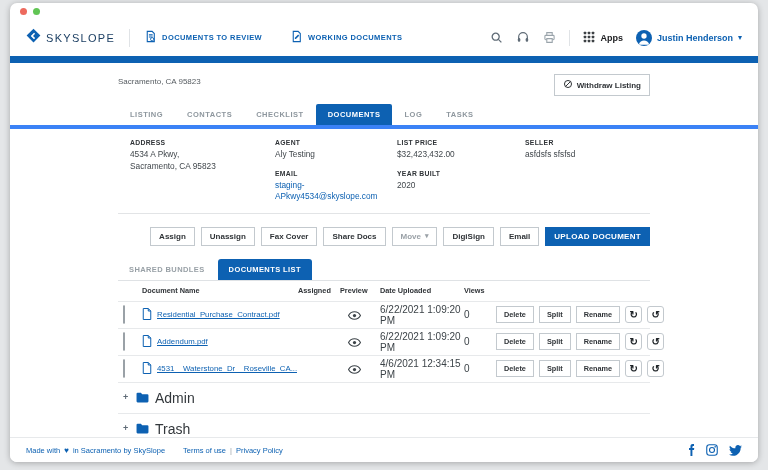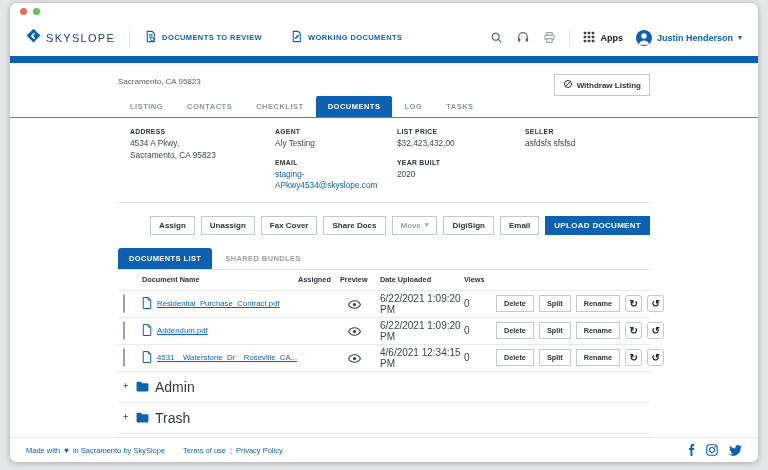--- a/index.html
+++ b/index.html
@@ -32,21 +32,21 @@
   
   .content{width:532px;margin:0 auto}
   .listing-head{display:flex;justify-content:space-between;align-items:flex-start;padding-top:11px}
   .lh-title-row{display:flex;align-items:center;gap:8px}
   .lh-title{font-size:12.5px;font-weight:bold;color:#2f3337}
   .badge{background:#5a6a72;color:#fff;font-size:6.5px;font-weight:bold;padding:2.5px 6px;border-radius:2px}
   .lh-sub{font-size:8px;color:#565c61;margin-top:3px}
   .btn{display:inline-flex;align-items:center;gap:4px;background:#fff;border:1px solid #c3c9ce;border-radius:0;
     font-size:8px;font-weight:bold;color:#2f3337;padding:4px 8px;cursor:pointer;font-family:inherit;white-space:nowrap}
   
-  .tabs-strip{border-bottom:1px solid #3b82f6;margin-top:0}
+  .tabs-strip{border-bottom:4px solid #3b82f6;margin-top:8px}
   .tabs{display:flex}
   .tab{padding:6px 12px;font-size:7.5px;font-weight:bold;color:#8e979e;letter-spacing:.5px;cursor:pointer}
   .tab.active{background:#0d61b2;color:#fff;border-radius:2px 2px 0 0}
   
   .details{display:grid;grid-template-columns:145px 122px 128px 1fr;row-gap:9px;padding:10px 12px;
     border-bottom:1px solid #e2e4e6}
   .dlabel{font-size:6.8px;font-weight:bold;color:#2f3337;letter-spacing:.3px;margin-bottom:3px}
   .dvalue{font-size:8.3px;color:#41474c;line-height:1.4}
   .dlink{color:#0d61b2;text-decoration:none;cursor:pointer}
   .addr-cell{grid-row:1/3}
@@ -254,22 +254,22 @@
       <span>Move</span>
       <span class="caret">▾</span>
     </button>
     <button class="btn">DigiSign</button>
     <button class="btn">Email</button>
     <button class="btn btn-primary">UPLOAD DOCUMENT</button>
   </div>
 
   <div class="content docs">
     <div class="docs-tabs">
+      <span class="dtab inactive">SHARED BUNDLES</span>
       <span class="dtab active">DOCUMENTS LIST</span>
-      <span class="dtab inactive">SHARED BUNDLES</span>
     </div>
 
     <div class="dtable">
 
       <div class="trow thead">
         <div class="cell-check"></div>
         <div class="th">Document Name</div>
         <div class="th">Assigned</div>
         <div class="th">Preview</div>
         <div class="th">Date Uploaded</div>

